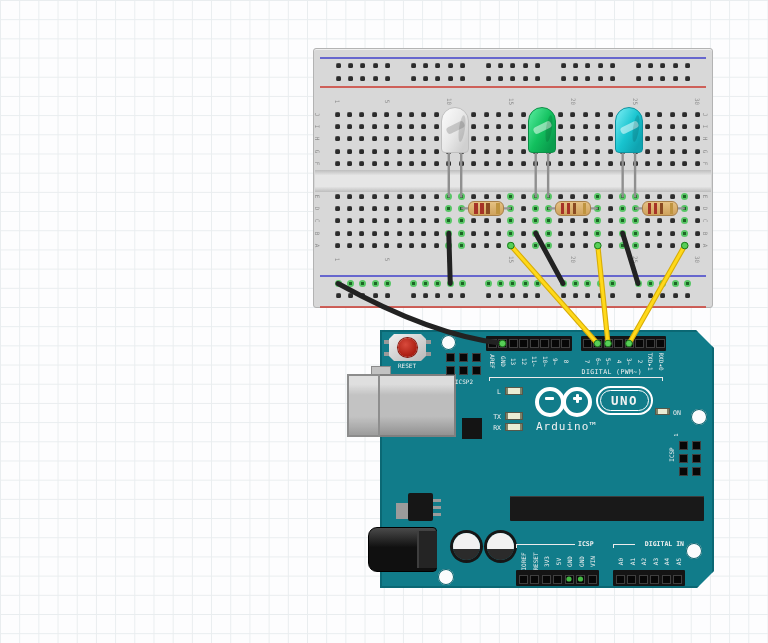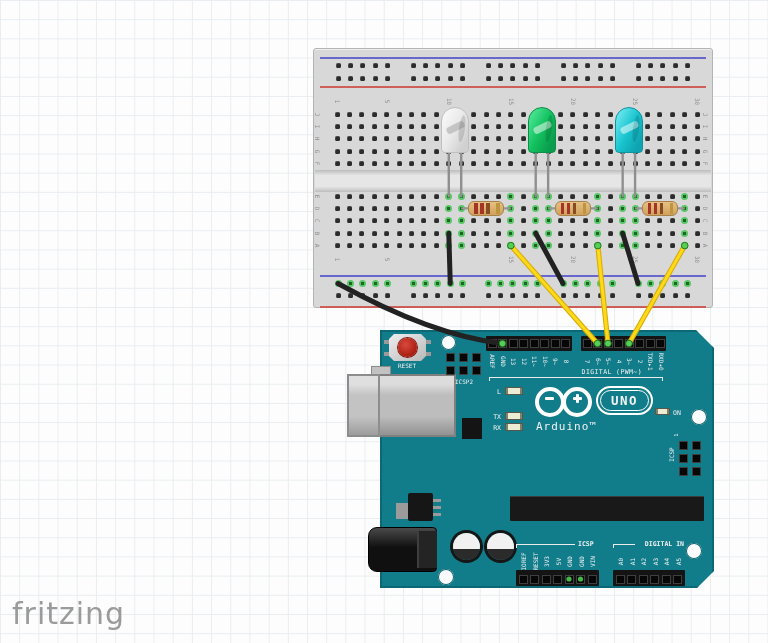--- a/index.html
+++ b/index.html
@@ -753,14 +753,13 @@
       <path d="M597.8199999999999,245.6 L608,343.5" fill="none" stroke="#d8ad07" stroke-width="5.2" stroke-linecap="round"></path>
       <path d="M597.8199999999999,245.6 L608,343.5" fill="none" stroke="#ffd91a" stroke-width="3" stroke-linecap="round"></path>
       <circle cx="597.8199999999999" cy="245.6" r="3.3" fill="#57cf57" stroke="#1d7a1d" stroke-width="1"></circle>
       <circle cx="608" cy="343.5" r="3.3" fill="#57cf57" stroke="#1d7a1d" stroke-width="1"></circle>
       <path d="M684.76,245.6 L629,343.5" fill="none" stroke="#d8ad07" stroke-width="5.2" stroke-linecap="round"></path>
       <path d="M684.76,245.6 L629,343.5" fill="none" stroke="#ffd91a" stroke-width="3" stroke-linecap="round"></path>
       <circle cx="684.76" cy="245.6" r="3.3" fill="#57cf57" stroke="#1d7a1d" stroke-width="1"></circle>
       <circle cx="629" cy="343.5" r="3.3" fill="#57cf57" stroke="#1d7a1d" stroke-width="1"></circle>
     </svg>
 
-  <div id="watermark">fritzing</div>
 </div>
 
 </body></html>

